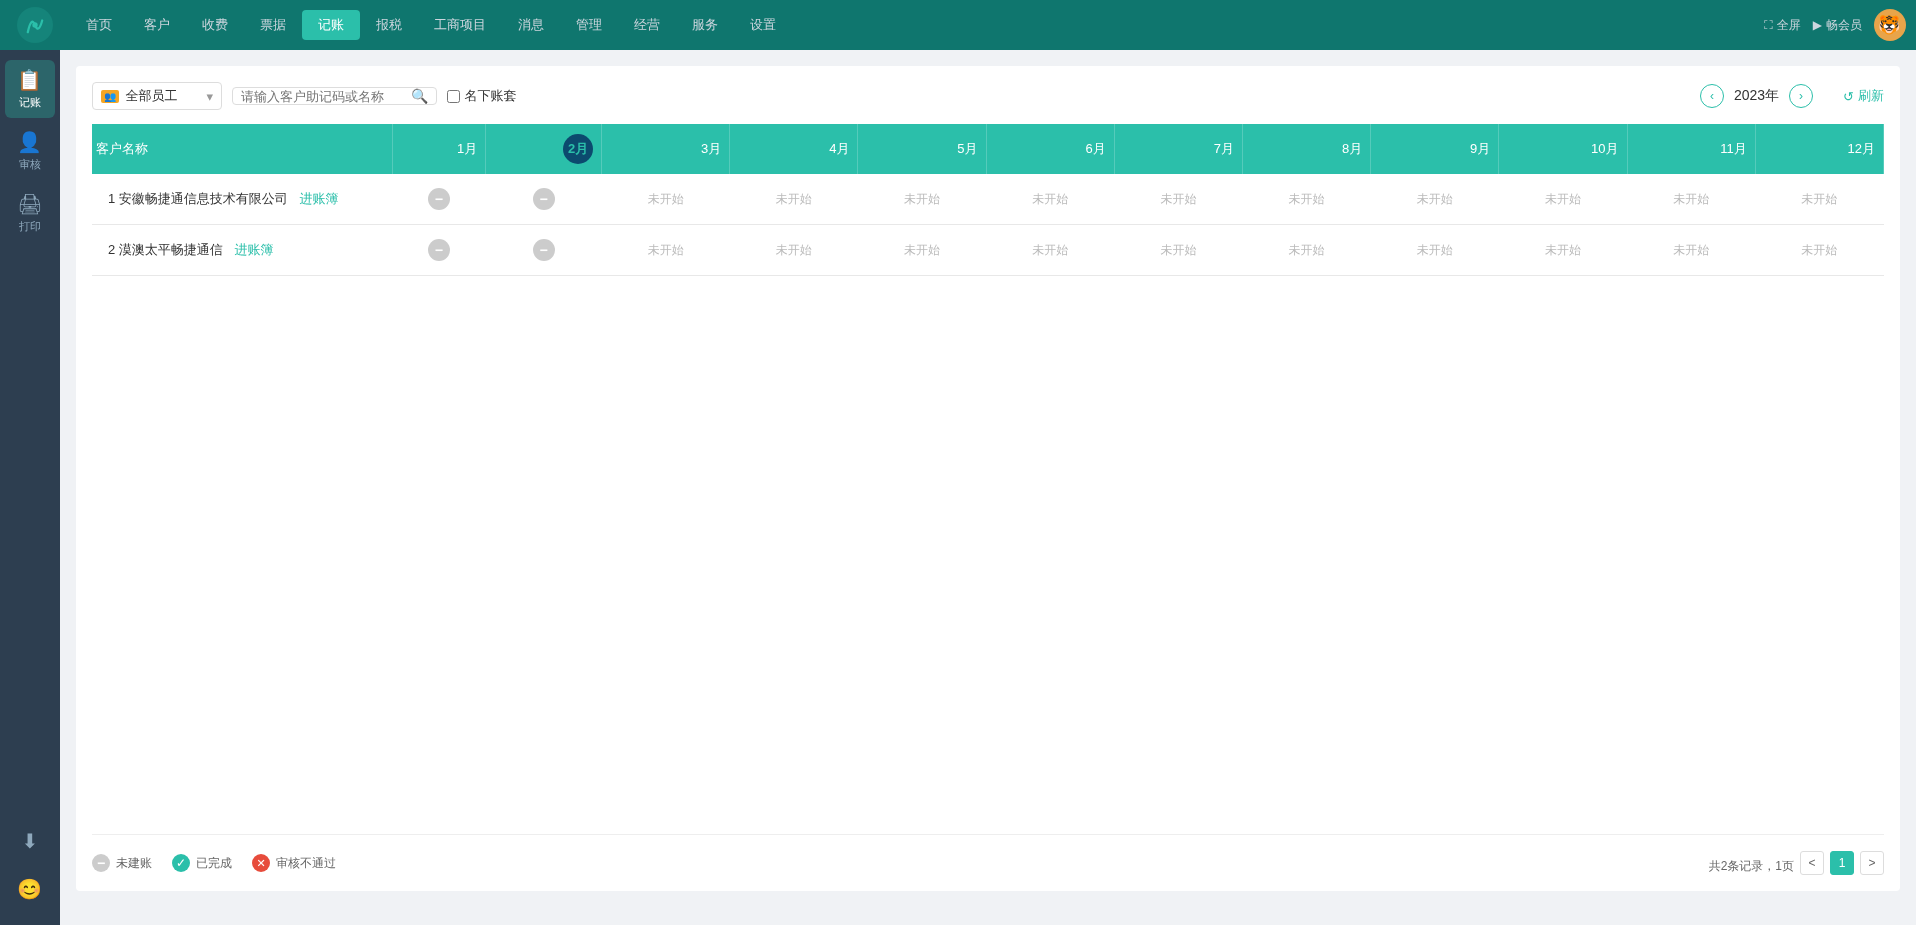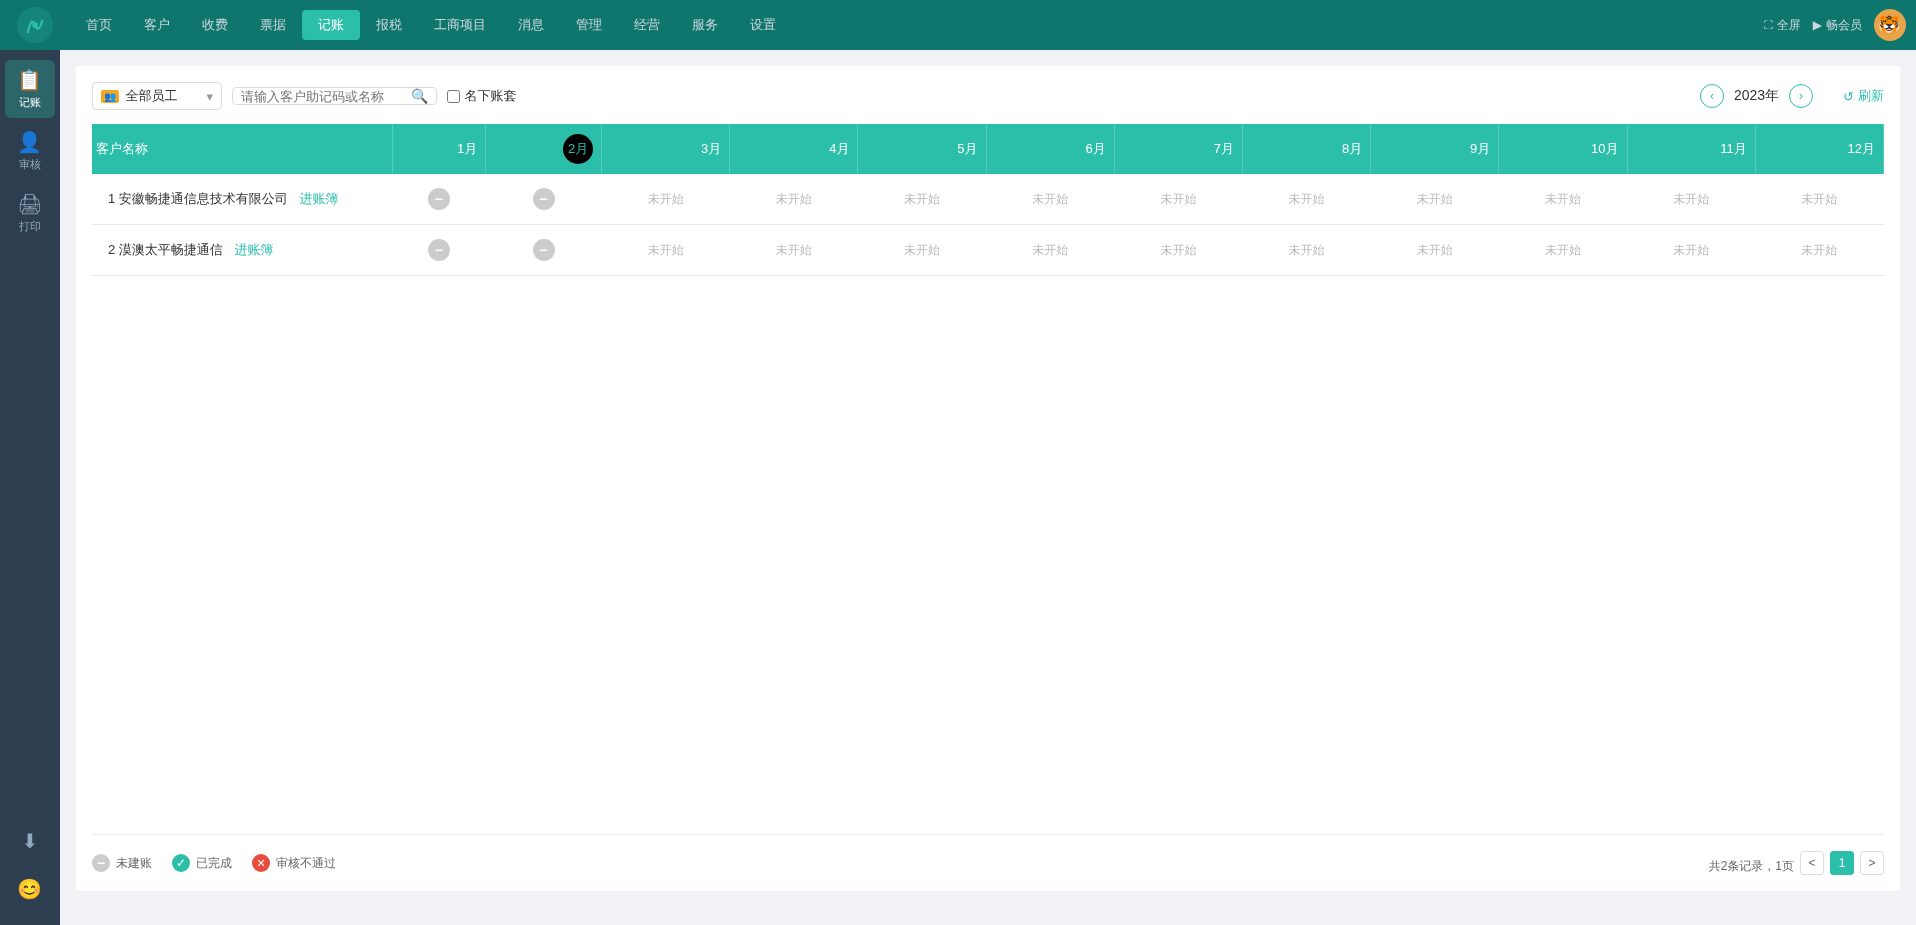--- a/index.html
+++ b/index.html
@@ -242,23 +242,23 @@
       padding-left: 4px;
       width: 300px;
     }
     .month-circle {
       display: inline-flex;
       align-items: center;
       justify-content: center;
       width: 30px;
       height: 30px;
       border-radius: 50%;
-      background: #000000;
+      background: #0c4a6e;
       color: #2bbfaa;
-      font-weight: normal;
+      font-weight: bold;
     }
     .account-table tbody tr {
       border-bottom: 1px solid #e8e8e8;
     }
     .account-table tbody td {
       padding: 14px 8px;
       text-align: center;
       color: #999;
       font-size: 13px;
     }

